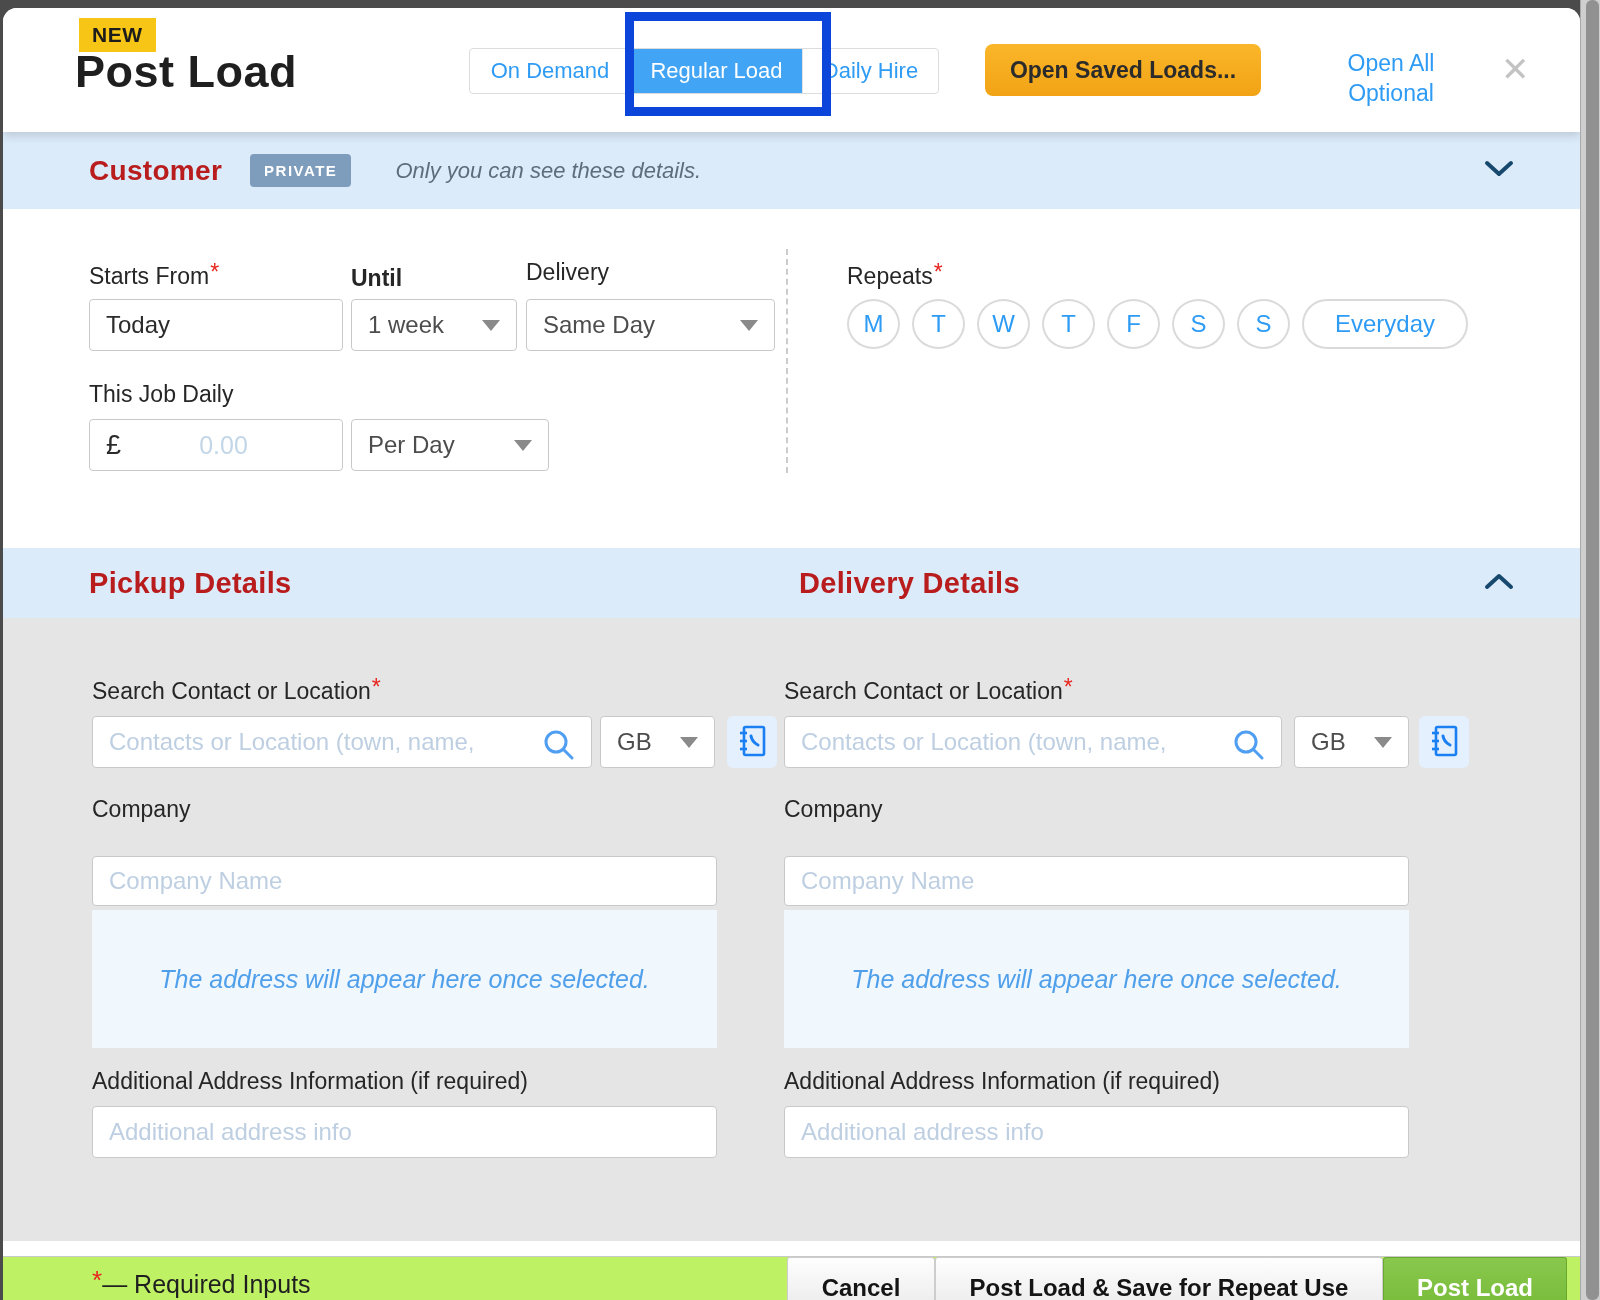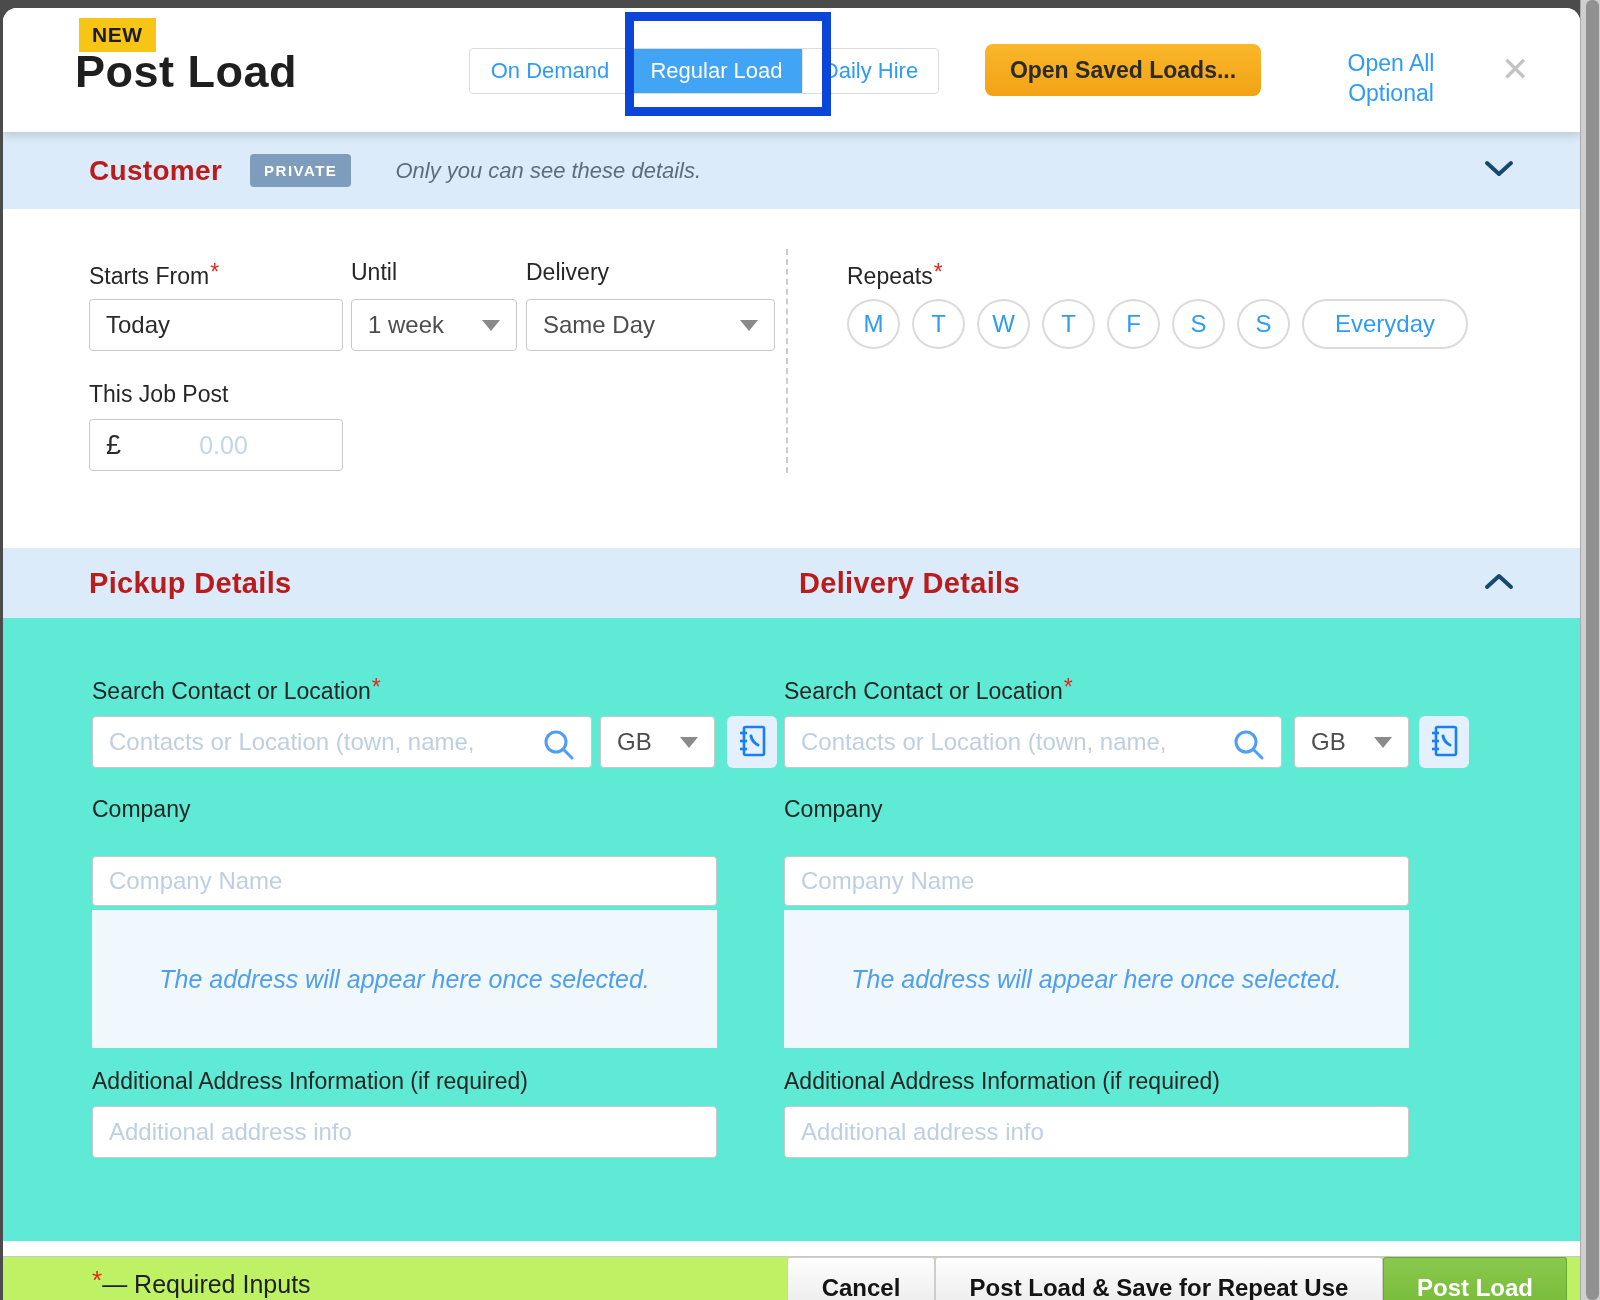--- a/index.html
+++ b/index.html
@@ -75,21 +75,21 @@
   .everyday { width:166px; border-radius:26px; }
   .pay-inp { position:absolute; left:86px; top:208px; width:254px; height:52px;
              border:1px solid #c9c9c9; border-radius:4px; display:flex; align-items:center;
              padding:0 16px; }
   .pay-cur { font-size:27px; color:#2b2b2b; }
   .pay-amt { flex:1; border:none; outline:none; text-align:center; font-family:inherit;
              font-size:25px; color:#ec4899; min-width:0; }
   .pay-amt::placeholder { color:#c3d6e8; opacity:1; }
 
   
-  .lowerarea { position:relative; height:623px; background:#5eead4; }
+  .lowerarea { position:relative; height:623px; background:#e5e5e5; }
   .col { position:absolute; top:0; width:690px; height:100%; }
   .col-pick { left:89px; } .col-del { left:781px; }
   .c-lbl { position:absolute; font-size:23px; color:#262626; left:0; }
   .s-row-inp { position:absolute; left:0; top:98px; width:500px; }
   .s-ico { position:absolute; top:110px; cursor:pointer; }
   .gb-sel { left:508px; top:98px; width:115px; }
   .book-btn { position:absolute; left:635px; top:98px; width:50px; height:52px;
               background:#e4f0fd; border-radius:6px; display:flex; align-items:center;
               justify-content:center; cursor:pointer; border:none; }
   .comp-inp { left:0; top:214px; width:625px; height:50px;margin-top:24px; }
@@ -147,21 +147,21 @@
           <polyline points="3,3 15,14 27,3" fill="none" stroke="#17496f" stroke-width="4" stroke-linecap="round" stroke-linejoin="round"></polyline>
         </svg>
     </span>
   </div>
 
 
   <div class="formarea">
     <div class="lbl" style="left:86px; top:48px;">
       <span>Starts From</span><span class="star">*</span>
     </div>
-    <div class="lbl" style="left:348px; top:48px;">Until</div>
+    <div class="lbl" style="left:348px; top:54px;font-weight:bold;">Until</div>
     <div class="lbl" style="left:523px; top:48px;">Delivery</div>
 
     <input class="inp" style="left: 86px; top: 88px; width: 254px;" value="Today">
     <div class="sel" style="left:348px; top:88px; width:166px;">
       <span>1 week</span>
       <span class="caret"></span>
     </div>
     <div class="sel" style="left:523px; top:88px; width:249px;">
       <span>Same Day</span>
       <span class="caret"></span>
@@ -176,24 +176,28 @@
       <div class="day">M</div>
       <div class="day">T</div>
       <div class="day">W</div>
       <div class="day">T</div>
       <div class="day">F</div>
       <div class="day">S</div>
       <div class="day">S</div>
       <div class="day everyday">Everyday</div>
     </div>
 
-    <div class="lbl" style="left:86px; top:170px;">This Job Post</div>
+    <div class="lbl" style="left:86px; top:170px;">This Job Daily</div>
     <div class="pay-inp">
       <span class="pay-cur">£</span>
       <input class="pay-amt" placeholder="0.00" style="">
+    </div>
+    <div class="sel" style="left:348px; top:208px; width:198px;">
+      <span>Per Day</span>
+      <span class="caret"></span>
     </div>
   </div>
 
   <div class="band band-pickdel">
     <span class="band-title">Pickup Details</span>
     <span class="band-title band-del-title">Delivery Details</span>
     <span class="chev">
       <svg width="30" height="18" viewBox="0 0 30 18">
           <polyline points="3,15 15,4 27,15" fill="none" stroke="#17496f" stroke-width="4" stroke-linecap="round" stroke-linejoin="round"></polyline>
         </svg>

